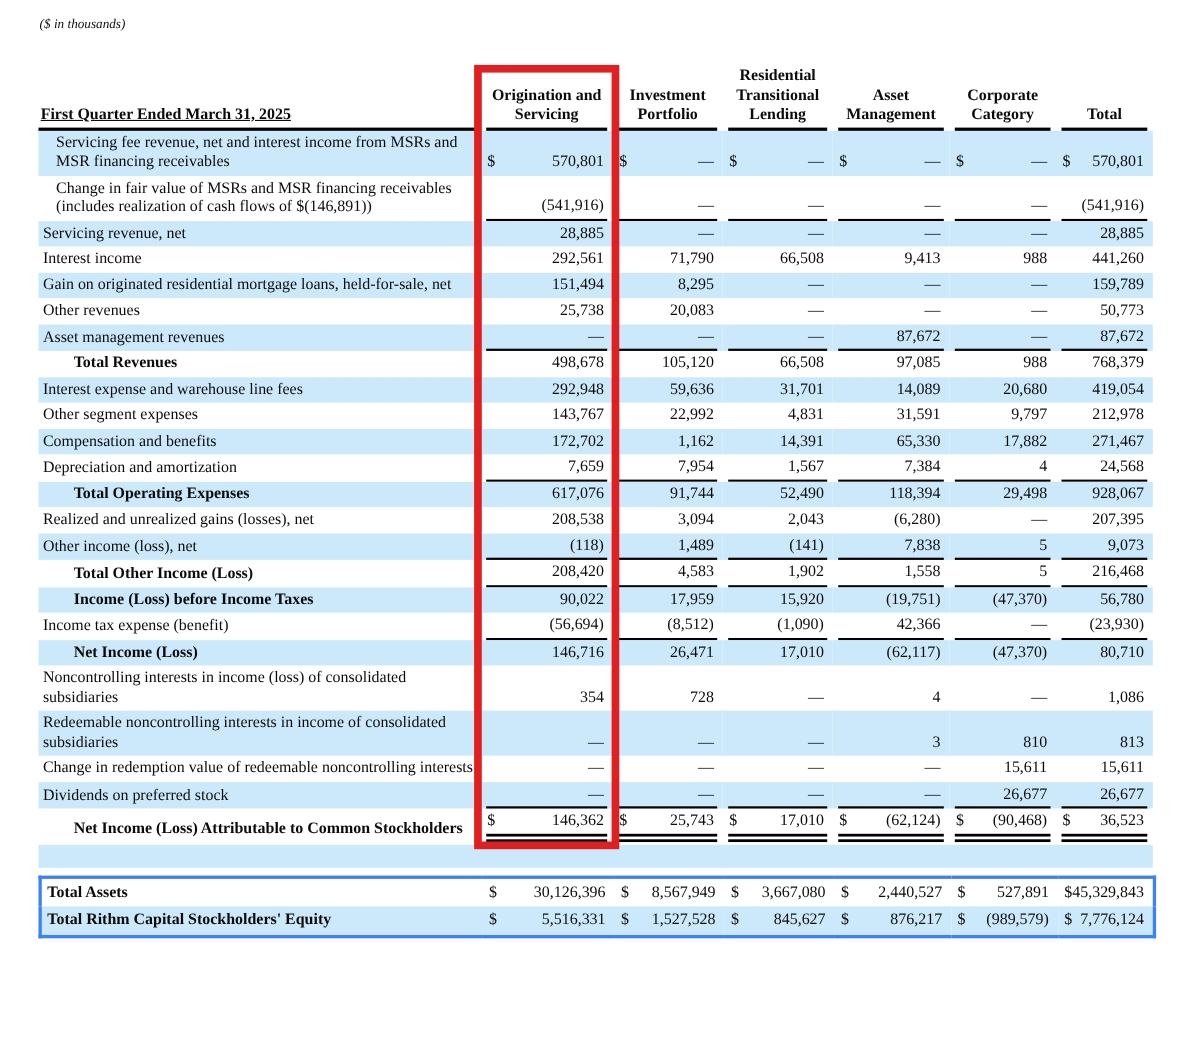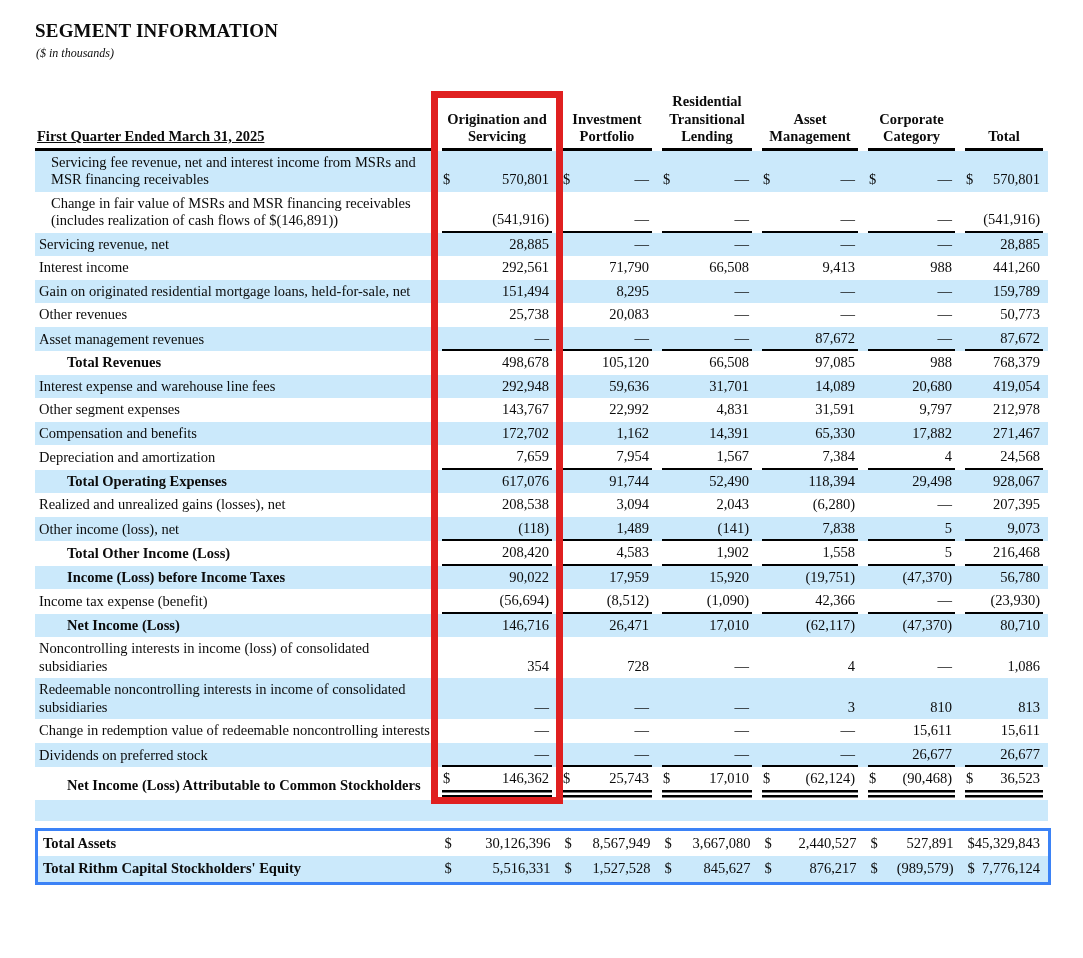--- a/index.html
+++ b/index.html
@@ -76,21 +76,20 @@
 
   .red-box{
     position:absolute;border:7px solid var(--accent);
     pointer-events:none;z-index:5;
   }
 </style>
 </head>
 <body>
 
 <div class="page" data-name="financial-statement-page">
-  <h1 data-name="page-title">SEGMENT INFORMATION</h1>
   <div class="subtitle" data-name="page-subtitle">($ in thousands)</div>
 
   <div class="table-area" data-name="table-area">
     <table class="seg" data-name="segment-table">
       <colgroup>
         <col style="width:402px">
           <col style="width:120px">
           <col style="width:100px">
         <col style="width:100px">
           <col style="width:106px">

